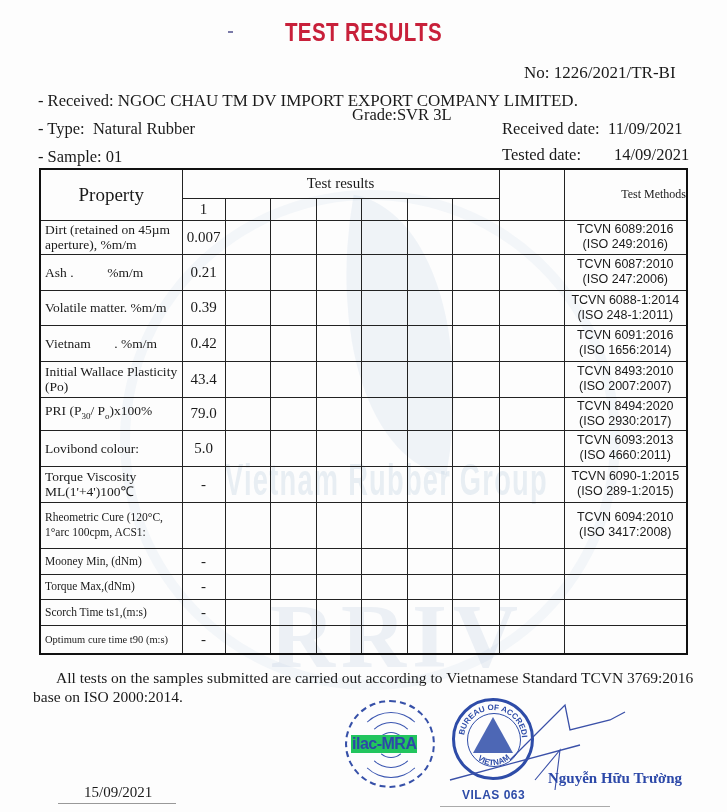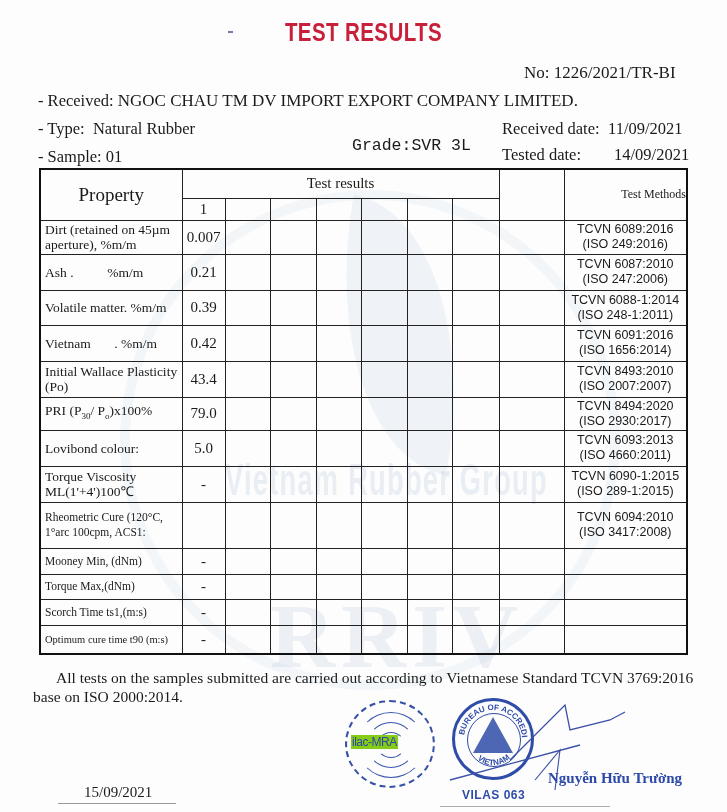--- a/index.html
+++ b/index.html
@@ -74,21 +74,21 @@
   .ilac {
     left:345px; top:700px; width:90px; height:88px; border-radius:50%;
     border:2px dashed #3650a8; box-sizing:border-box;
   }
   .ilac-ring {
     position:absolute; border-radius:50%; border:1.5px solid #3a55b0;
     border-left-color:transparent; border-right-color:transparent;
   }
   .ilac-label {
     left:351px; top:735px; font-family:"Liberation Sans", sans-serif;
-    font-weight:normal; font-size:12px; color:#2c48a8; background:#84cc16;
+    font-weight:bold; font-size:16px; color:#2c48a8; background:#22c55e;
     padding:0 1px; letter-spacing:-0.5px;
   }
   .boa {
     left:452px; top:698px; width:82px; height:82px; border-radius:50%;
     border:3px solid #2e4ca8; box-sizing:border-box;
   }
   .boa-inner {
     position:absolute; left:12px; top:12px; width:52px; height:52px;
     border-radius:50%; border:1.5px solid #2e4ca8;
   }
@@ -125,21 +125,21 @@
 
 <div class="abs meta" style="left:38px; top:91px;">
   <span>- Received:</span>
   <span style="font-size:17px;">NGOC CHAU TM DV IMPORT EXPORT COMPANY LIMITED.</span>
 </div>
 
 <div class="abs meta" style="left:38px; top:119px;">
   <span>- Type:</span>&nbsp;
   <span>Natural Rubber</span>
 </div>
-<div class="abs meta" style="left:352px; top:136px;font-family:Liberation Mono, monospace;">
+<div class="abs meta" style="left:352px; top:105px;">
   <span>Grade:</span><span>SVR 3L</span>
 </div>
 <div class="abs meta" style="left:502px; top:119px;">Received date:</div>
 <div class="abs meta" style="left:608px; top:119px;">11/09/2021</div>
 
 <div class="abs meta" style="left:38px; top:147px;">
   <span>- Sample:</span>
   <span>01</span>
 </div>
 <div class="abs meta" style="left:502px; top:145px;">Tested date:</div>

